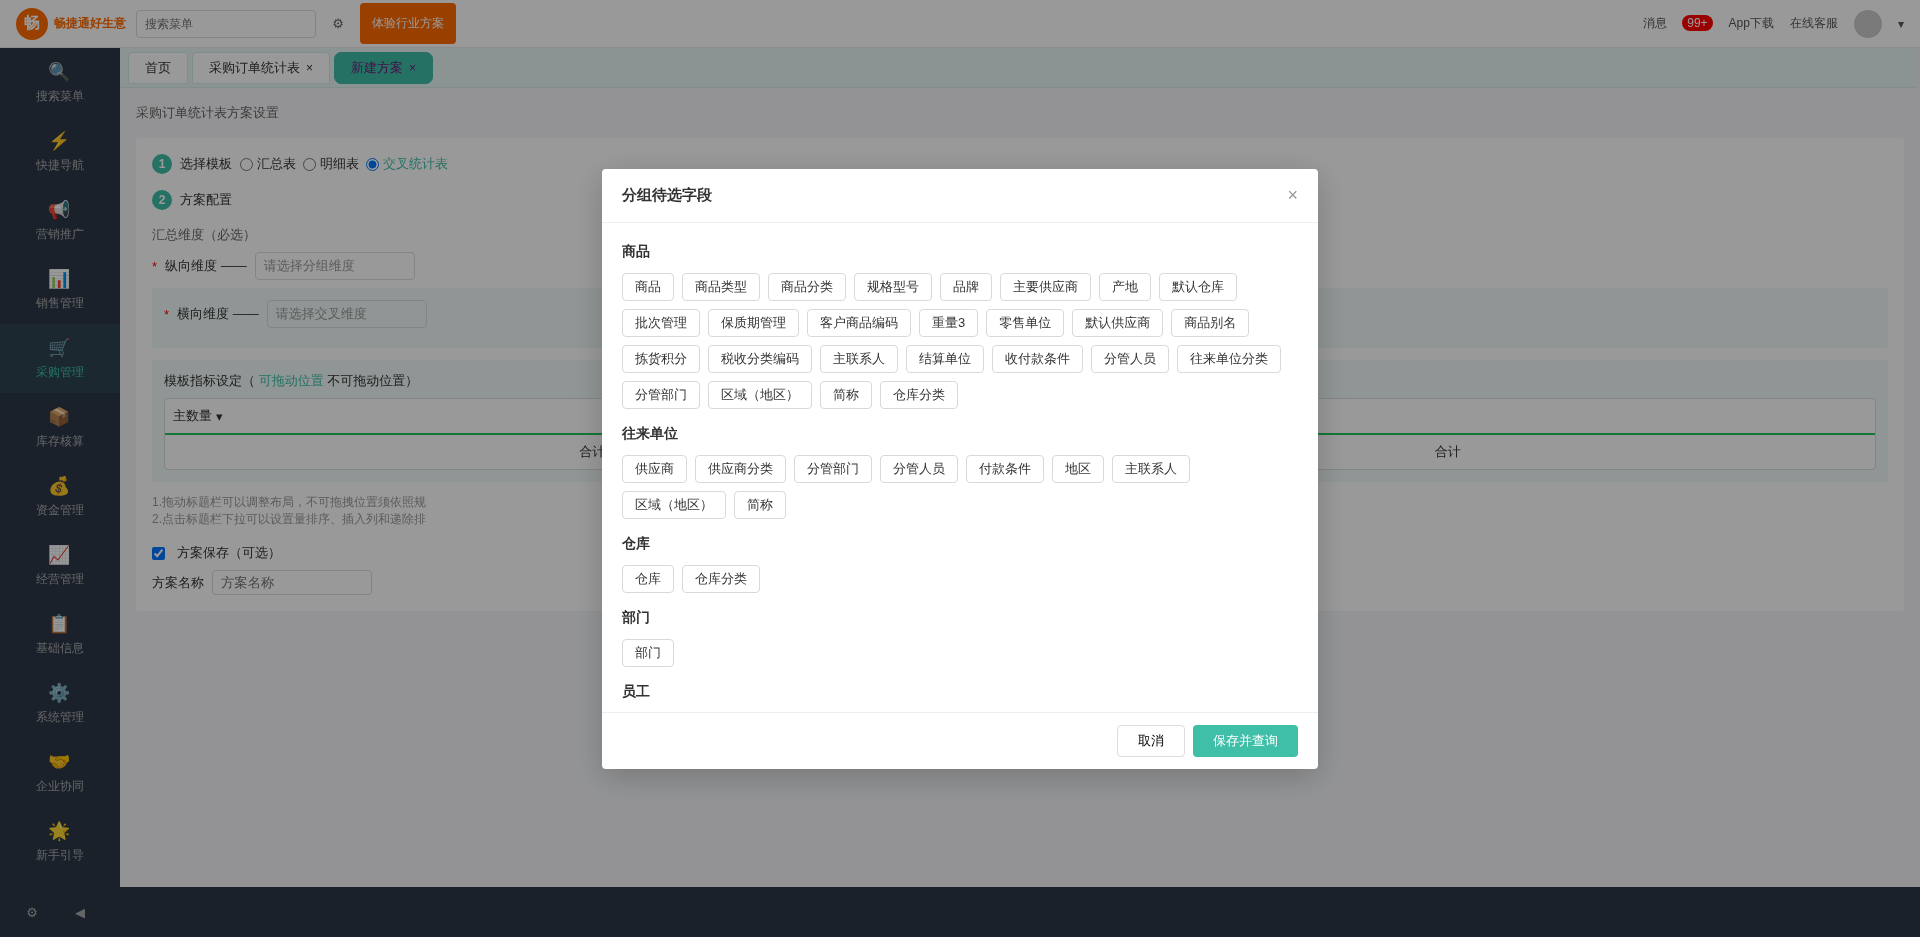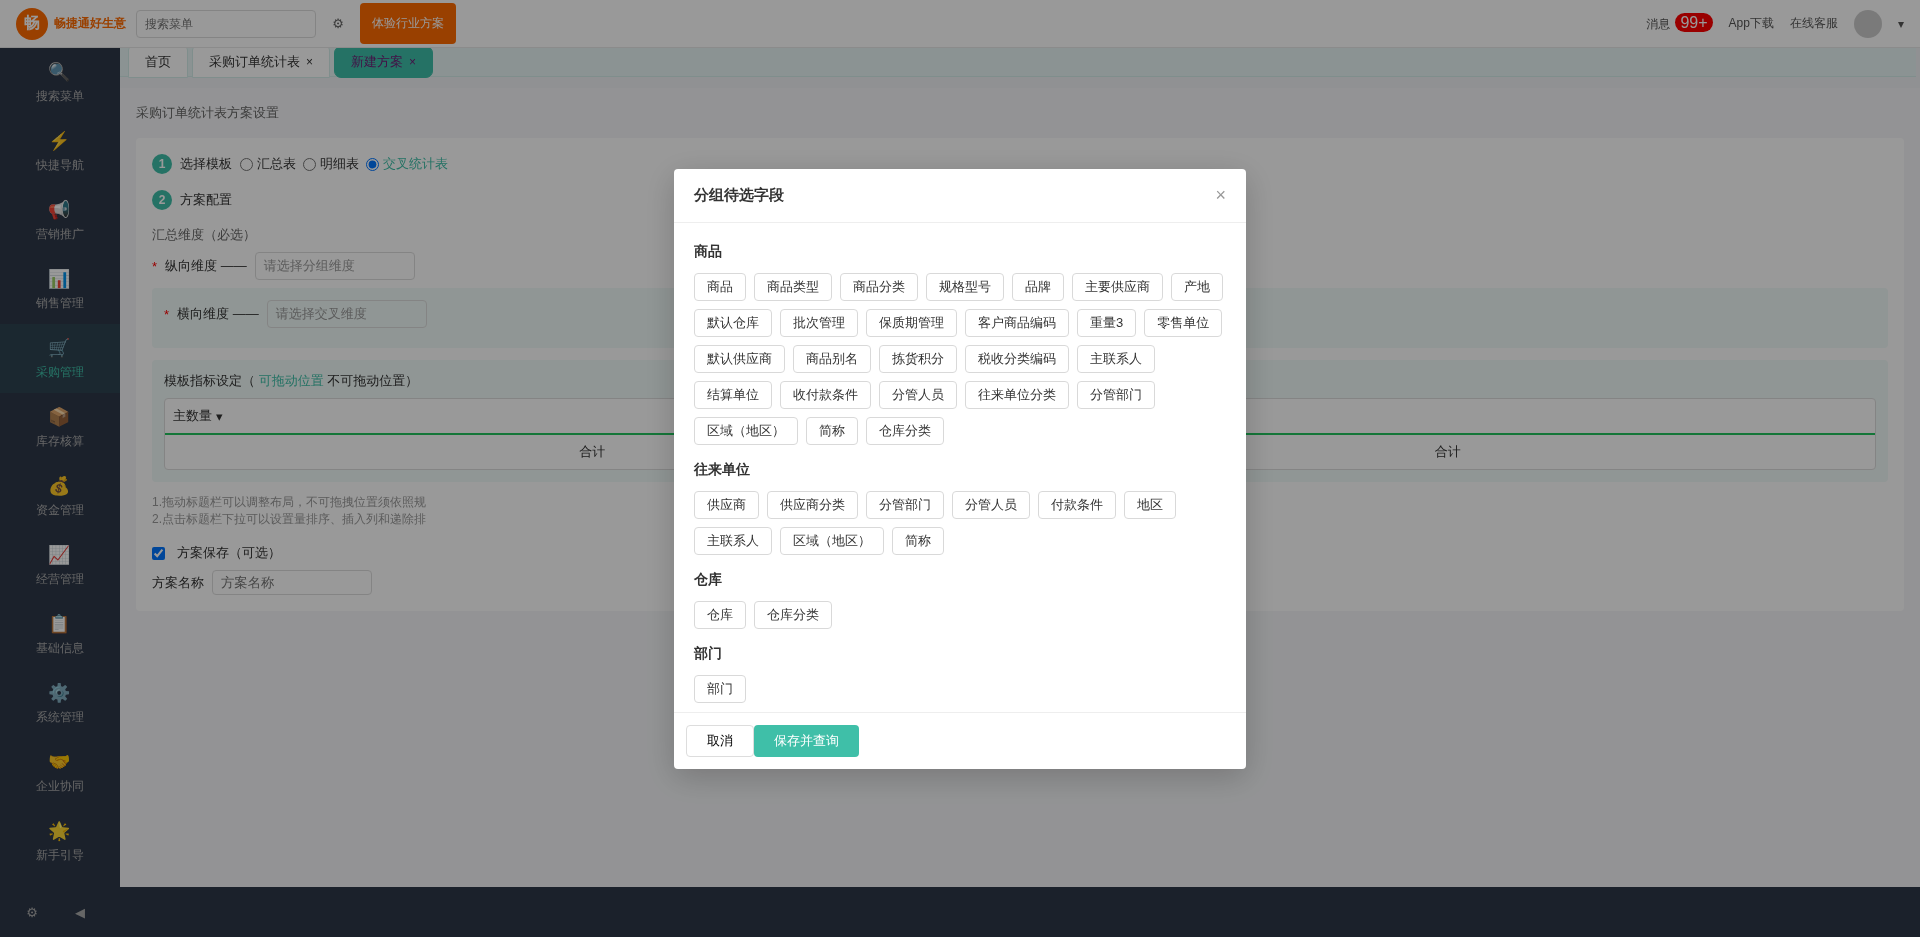--- a/index.html
+++ b/index.html
@@ -73,33 +73,33 @@
       align-items: center;
       gap: 16px;
       font-size: 12px;
       color: #555;
     }
     .badge {
       background: #f00;
       color: white;
       border-radius: 10px;
       padding: 1px 5px;
-      font-size: 16px;
-      margin-left: 2px;
+      font-size: 12px;
+      margin-left: 12px;
     }
     .avatar {
       width: 28px;
       height: 28px;
       background: #ccc;
       border-radius: 50%;
     }
 
     
     .tab-bar {
-      height: 29px;
+      height: 40px;
       background: #e8f5f5;
       display: flex;
       align-items: center;
       padding: 0 8px;
       position: fixed;
       top: 48px; left: 120px; right: 4px;
       z-index: 99;
       border-bottom: 1px solid #d4edea;
     }
     .tab {
@@ -244,21 +244,21 @@
       top: 0; left: 0; right: 0; bottom: 0;
       background: rgba(0,0,0,0.4);
       z-index: 1000;
       display: flex;
       align-items: center;
       justify-content: center;
     }
     .modal {
       background: white;
       border-radius: 4px;
-      width: 572px;
+      width: 716px;
       max-height: 600px;
       display: flex;
       flex-direction: column;
       box-shadow: 0 8px 32px rgba(0,0,0,0.2);
     }
     .modal-header {
       display: flex;
       align-items: center;
       justify-content: space-between;
       padding: 16px 20px;
@@ -266,22 +266,24 @@
     }
     .modal-title { font-size: 15px; font-weight: bold; color: #333; }
     .modal-close { cursor: pointer; color: #999; font-size: 18px; }
     .modal-body {
       flex: 1;
       overflow-y: auto;
       padding: 16px 20px;
     }
     .modal-footer {
       display: flex;
-      padding: 12px 12px;
+      justify-content: flex-end;
+      padding: 12px 20px;
       border-top: 1px solid #eee;
+      gap: 8px;
     }
     .btn-cancel {
       padding: 6px 20px;
       border: 1px solid #ddd;
       border-radius: 4px;
       background: white;
       cursor: pointer;
       font-size: 13px;
     }
     .btn-confirm {

